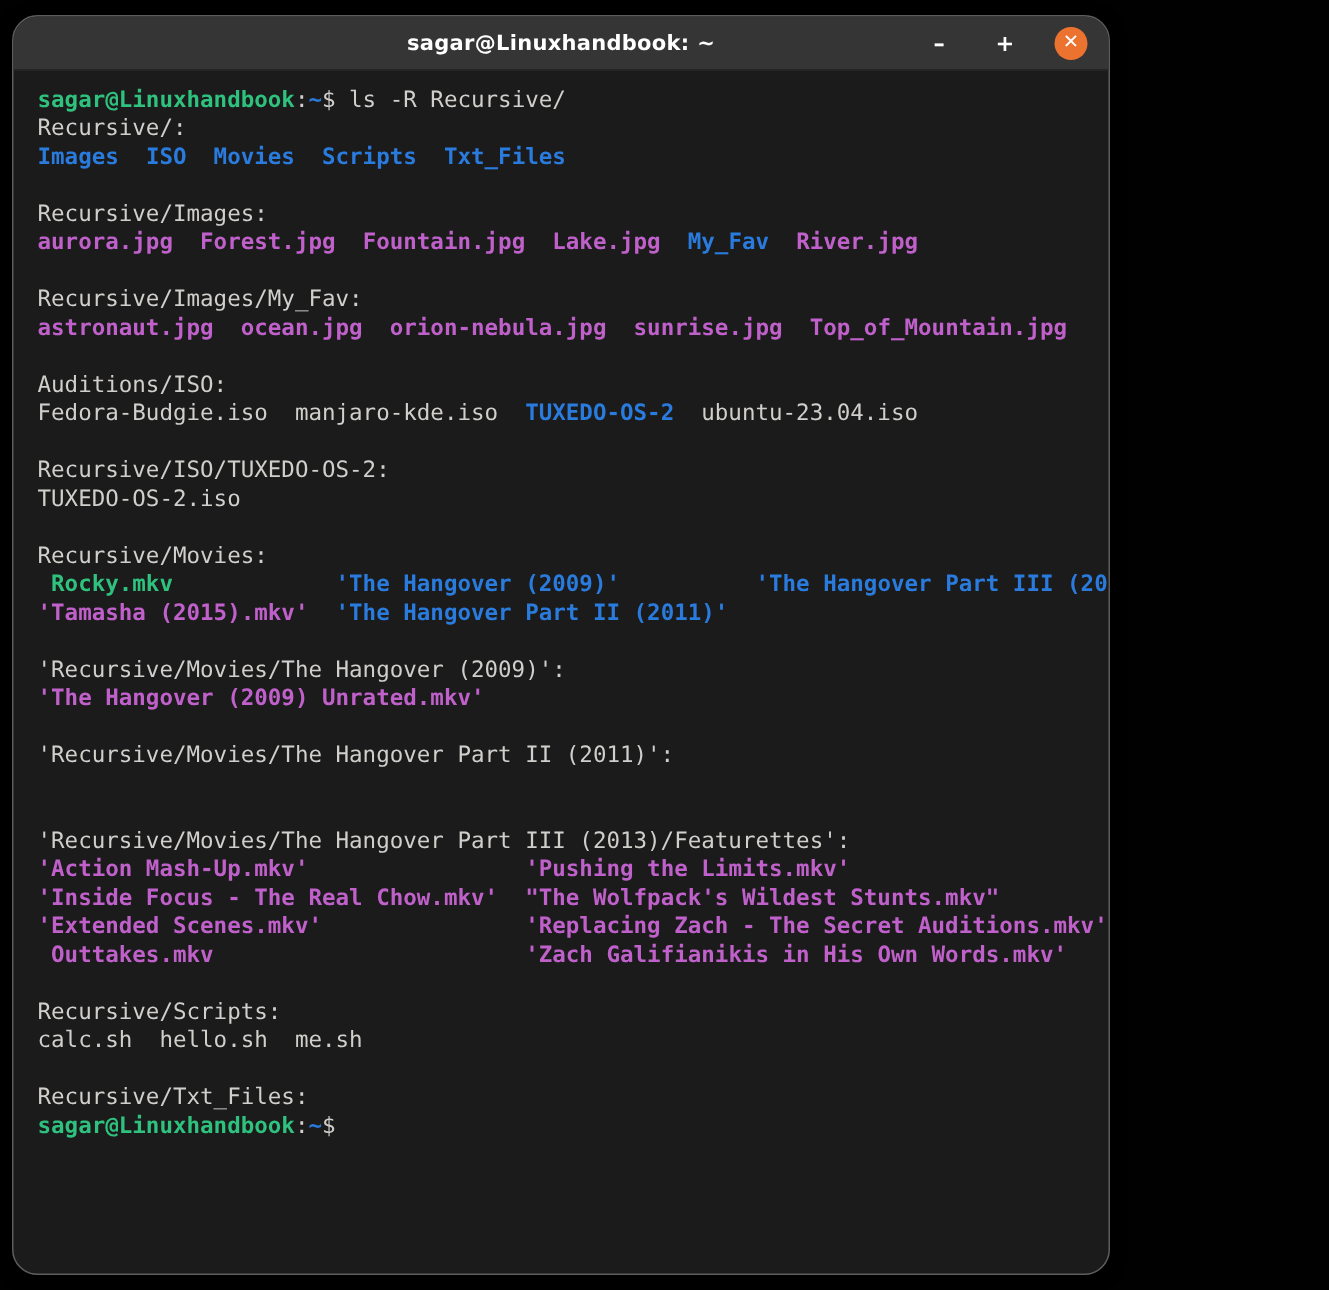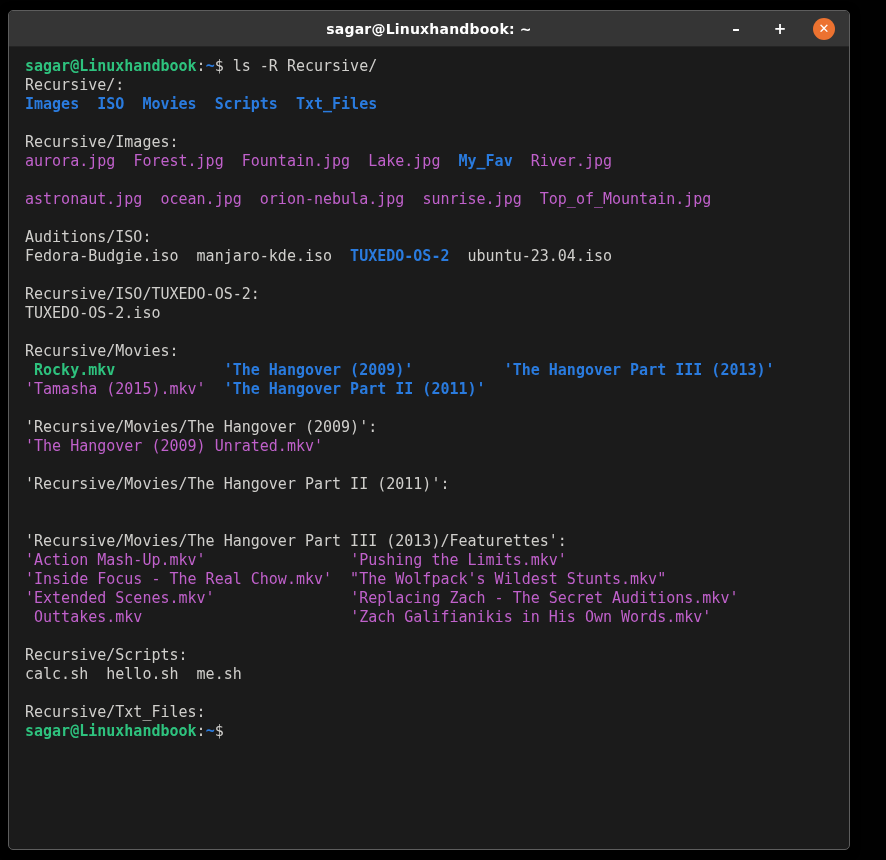--- a/index.html
+++ b/index.html
@@ -6,25 +6,25 @@
   html, body {
     background: #010101;
     width: 886px;
     height: 860px;
     overflow: hidden;
     font-family: "DejaVu Sans", "Liberation Sans", sans-serif;
   }
   body { padding: 10px 8px; }
 
   .window {
-    width: 842px;
+    width: 732px;
     height: 840px;
     background: var(--bg, #1b1b1b);
     border: 1px solid #5d5d5d;
-    border-radius: 5px;
+    border-radius: 17px;
     overflow: hidden;
     display: flex;
     flex-direction: column;
     box-shadow: 0 2px 10px rgba(0,0,0,0.8);
   }
 
   .titlebar {
     height: 36px;
     flex: 0 0 36px;
     background: var(--titlebar, #353535);
@@ -76,21 +76,21 @@
     font-family: "DejaVu Sans Mono", "Liberation Mono", monospace;
     font-size: 15px;
     line-height: 19px;
     color: var(--fg, #d0cfcc);
     overflow: hidden;
   }
   .line { white-space: pre; min-height: 19px; }
   .c-fg    { color: var(--fg,   #d0cfcc); }
   .c-green { color: var(--green, #2ec27e); font-weight: bold; }
   .c-blue  { color: var(--blue,  #2a7bde); font-weight: bold; }
-  .c-mag   { color: var(--mag,   #c061cb); font-weight: normal; }
+  .c-mag   { color: var(--mag,   #c061cb); font-weight: bold; }
 </style>
 </head>
 <body>
 
 <div class="window">
   <div class="titlebar">
     <div class="title">sagar@Linuxhandbook: ~</div>
     <div class="controls">
       <button class="winbtn">–</button>
       <button class="winbtn">+</button>
@@ -98,20 +98,21 @@
     </div>
   </div>
   <div class="terminal">
       <div class="line"><span class="c-green">sagar@Linuxhandbook</span><span class="c-fg">:</span><span class="c-blue">~</span><span class="c-fg">$ ls -R Recursive/</span></div>
       <div class="line"><span class="c-fg">Recursive/:</span></div>
       <div class="line"><span class="c-blue">Images</span><span class="c-fg">  </span><span class="c-blue">ISO</span><span class="c-fg">  </span><span class="c-blue">Movies</span><span class="c-fg">  </span><span class="c-blue">Scripts</span><span class="c-fg">  </span><span class="c-blue">Txt_Files</span></div>
       <div class="line"> </div>
       <div class="line"><span class="c-fg">Recursive/Images:</span></div>
       <div class="line"><span class="c-mag">aurora.jpg</span><span class="c-fg">  </span><span class="c-mag">Forest.jpg</span><span class="c-fg">  </span><span class="c-mag">Fountain.jpg</span><span class="c-fg">  </span><span class="c-mag">Lake.jpg</span><span class="c-fg">  </span><span class="c-blue">My_Fav</span><span class="c-fg">  </span><span class="c-mag">River.jpg</span></div>
       <div class="line"> </div>
+      <div class="line"><span class="c-fg">Recursive/Images/My_Fav:</span></div>
       <div class="line"><span class="c-mag">astronaut.jpg</span><span class="c-fg">  </span><span class="c-mag">ocean.jpg</span><span class="c-fg">  </span><span class="c-mag">orion-nebula.jpg</span><span class="c-fg">  </span><span class="c-mag">sunrise.jpg</span><span class="c-fg">  </span><span class="c-mag">Top_of_Mountain.jpg</span></div>
       <div class="line"> </div>
       <div class="line"><span class="c-fg">Auditions/ISO:</span></div>
       <div class="line"><span class="c-fg">Fedora-Budgie.iso  manjaro-kde.iso  </span><span class="c-blue">TUXEDO-OS-2</span><span class="c-fg">  ubuntu-23.04.iso</span></div>
       <div class="line"> </div>
       <div class="line"><span class="c-fg">Recursive/ISO/TUXEDO-OS-2:</span></div>
       <div class="line"><span class="c-fg">TUXEDO-OS-2.iso</span></div>
       <div class="line"> </div>
       <div class="line"><span class="c-fg">Recursive/Movies:</span></div>
       <div class="line"><span class="c-fg"> </span><span class="c-green">Rocky.mkv</span><span class="c-fg">            </span><span class="c-blue">'The Hangover (2009)'</span><span class="c-fg">          </span><span class="c-blue">'The Hangover Part III (2013)'</span></div>

